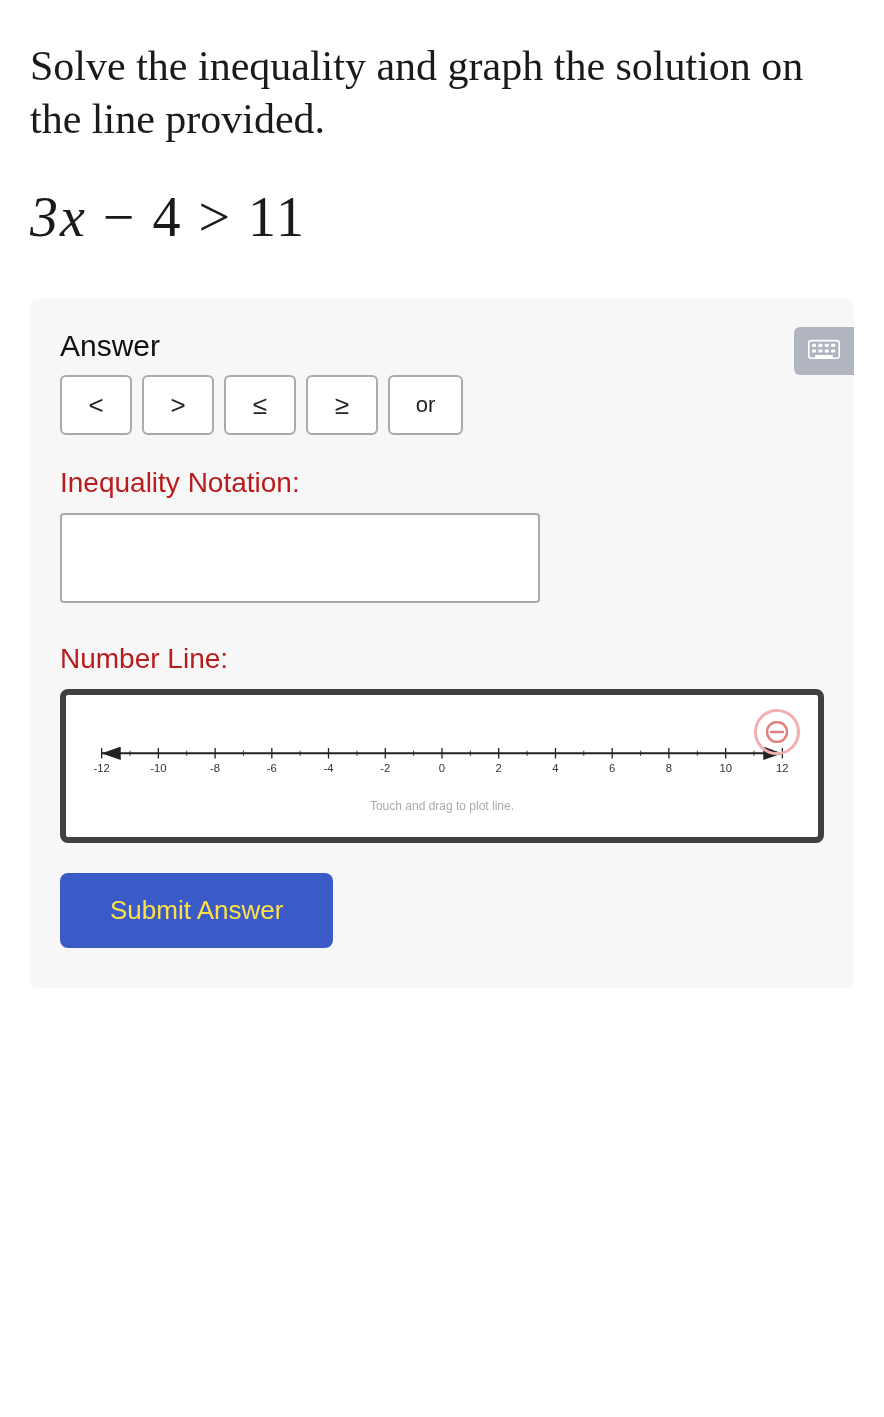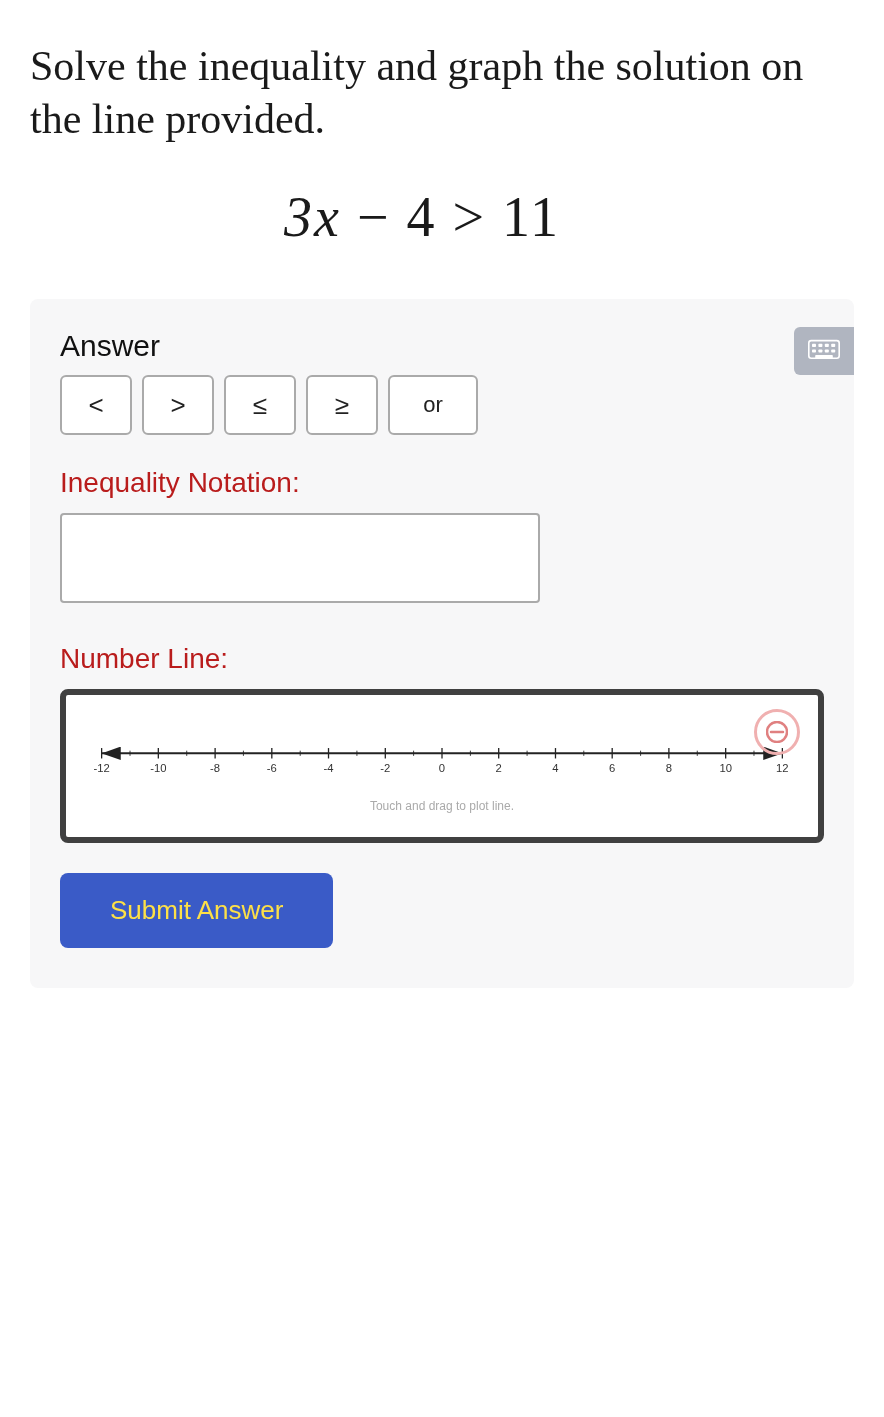--- a/index.html
+++ b/index.html
@@ -19,21 +19,21 @@
 
     .problem-statement {
       font-size: 42px;
       line-height: 1.25;
       margin-bottom: 40px;
       font-weight: normal;
     }
 
     .equation {
       font-size: 56px;
-      text-align: center;
+      text-align: left;
       margin-right: 40px;
       margin-bottom: 50px;
       font-style: italic;
       letter-spacing: 2px;
     }
 
     .answer-box {
       background: #f7f7f8;
       border-radius: 8px;
       padding: 30px 30px 40px 30px;
@@ -202,21 +202,21 @@
   <div class="answer-title">Answer</div>
 
   
 
   
   <div class="symbol-buttons">
     <button class="sym-btn">&lt;</button>
     <button class="sym-btn">&gt;</button>
     <button class="sym-btn">≤</button>
     <button class="sym-btn">≥</button>
-    <button class="sym-btn" style="width:90px; font-size:22px;">or</button>
+    <button class="sym-btn" style="width:75px; font-size:22px;">or</button>
   </div>
 
   
   <div class="section-label">Inequality Notation:</div>
 
   
   <input class="inequality-input" type="text" value="" placeholder="" style="">
 
   
   <div class="section-label number-line-section">Number Line:</div>

